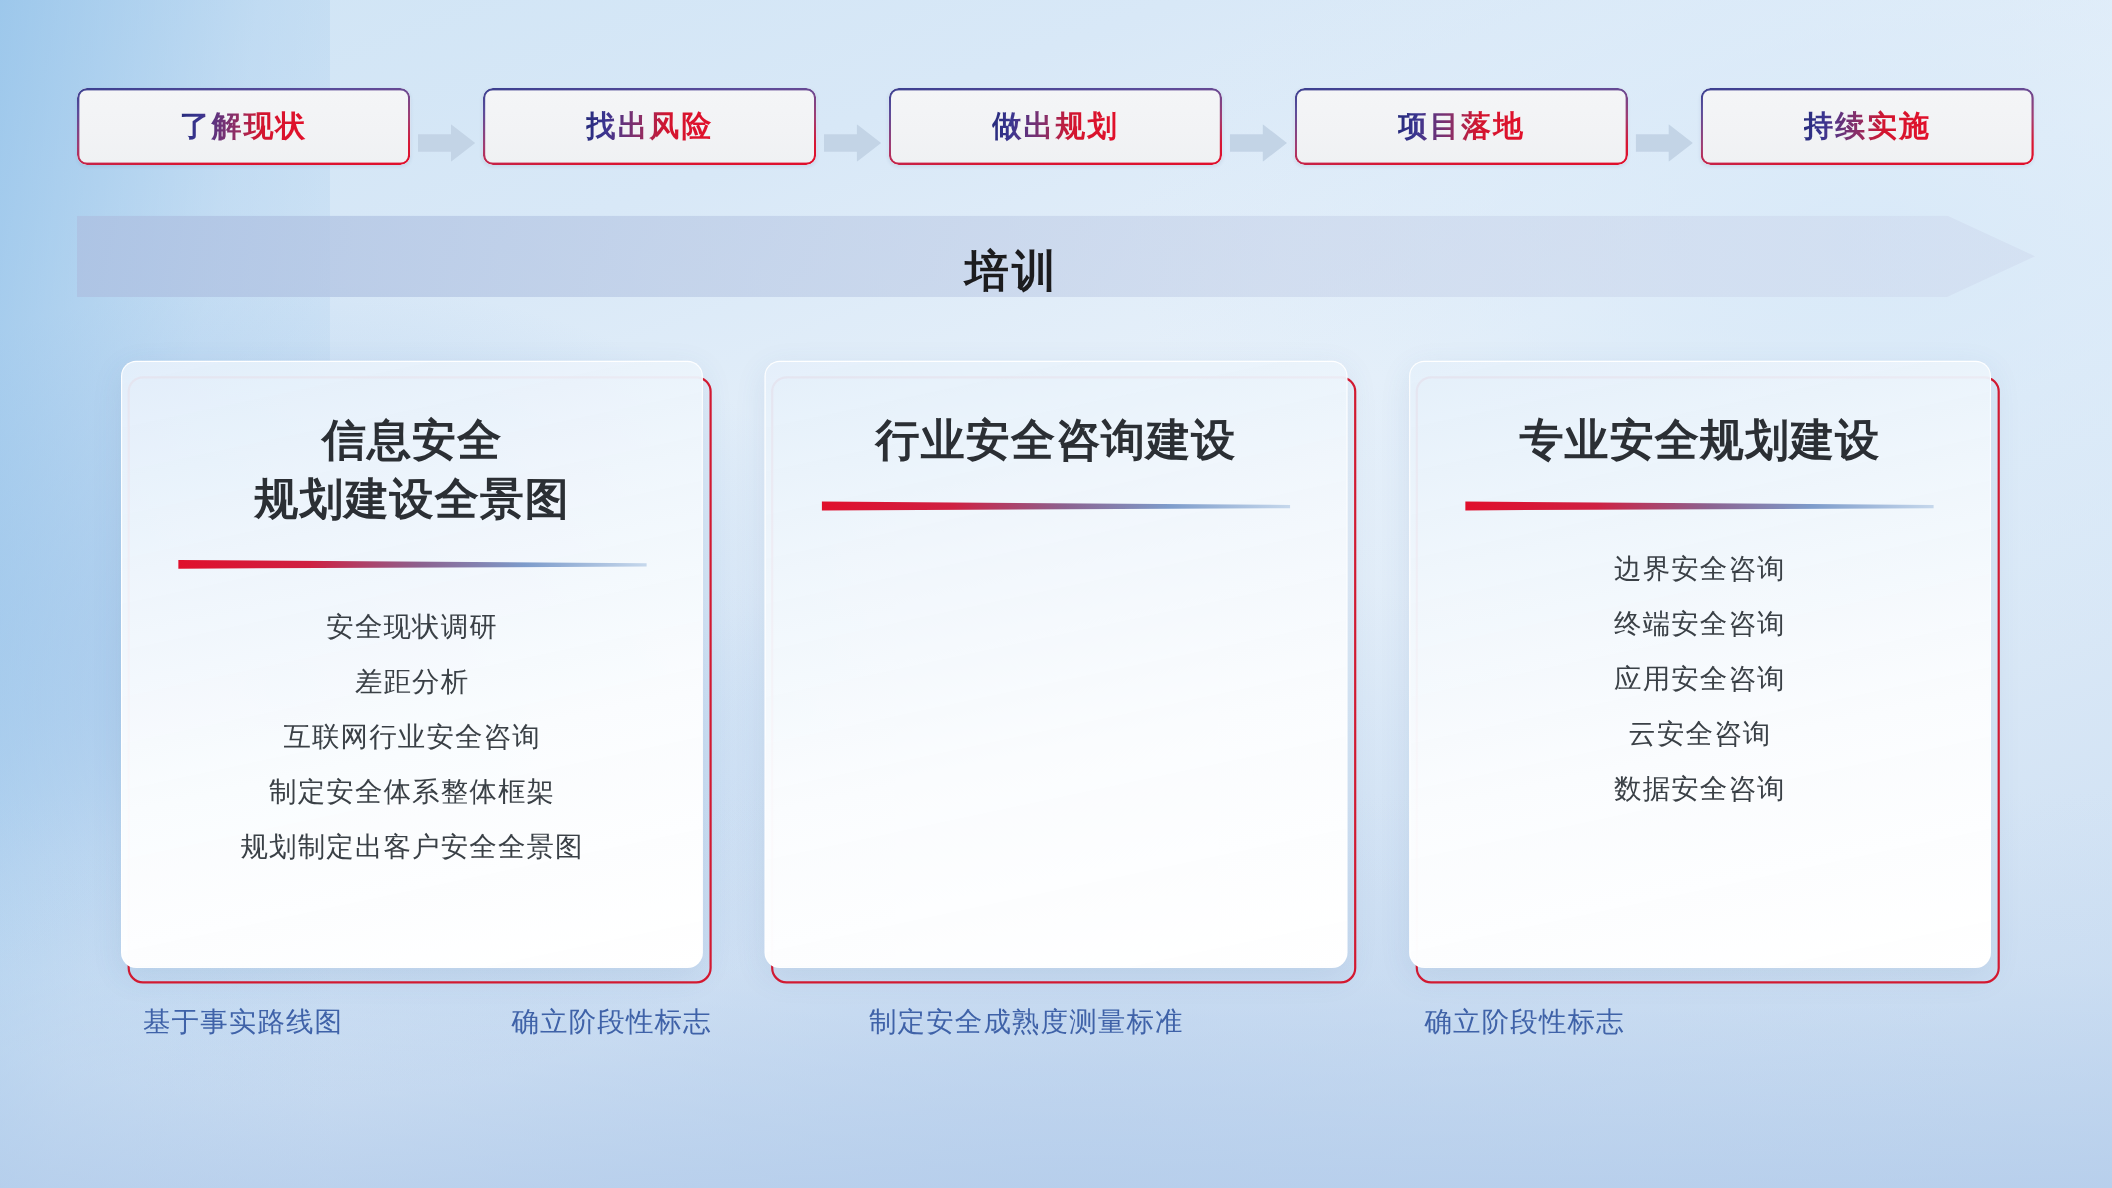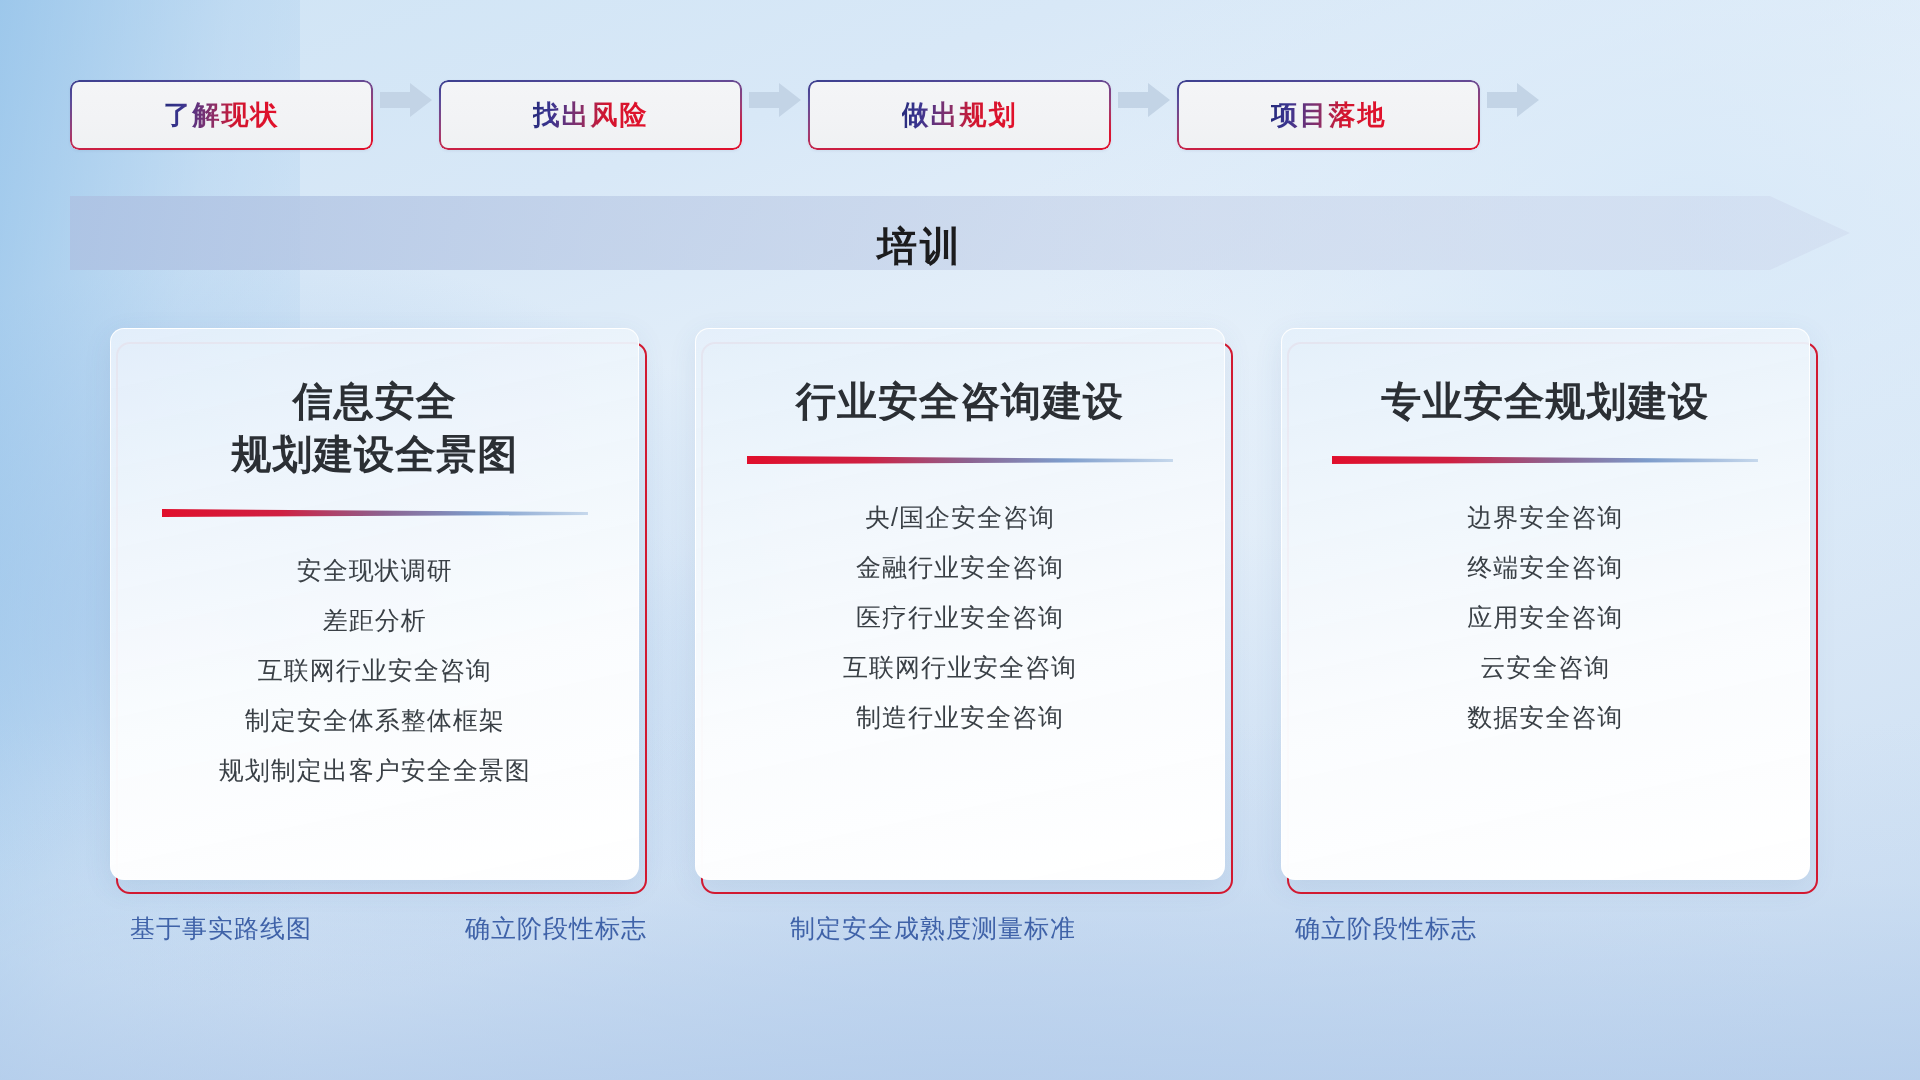--- a/index.html
+++ b/index.html
@@ -36,21 +36,21 @@
     background: linear-gradient(to top, rgba(178,203,234,0.75) 0%, rgba(190,212,238,0.25) 55%, rgba(200,220,242,0) 100%);
     pointer-events: none;
   }
 
   
   #step-row {
     position: absolute;
     left: 70px; top: 80px;
     width: 1780px; height: 70px;
     display: flex;
-    align-items: flex-start;
+    align-items: flex-end;
     z-index: 5;
   }
   .step-box {
     flex: 0 0 303px;
     height: 70px;
     border-radius: 9px;
     background: linear-gradient(180deg, #f4f5f7 0%, #f2f3f5 55%, #eff1f3 100%);
     display: flex;
     align-items: center;
     justify-content: center;
@@ -238,20 +238,23 @@
 
     <div class="step-box">
       <span class="step-label">项目落地</span>
     </div>
     <div class="step-arrow">
       <svg width="52" height="34" viewBox="0 0 52 34" aria-hidden="true">
         <path d="M0 9 H30 V0 L52 17 L30 34 V25 H0 Z" fill="#c3d4e6"></path>
       </svg>
     </div>
 
+    <div class="step-box">
+      <span class="step-label">持续实施</span>
+    </div>
   </div>
 
   <div id="training-band">
     <div class="band-shape"></div>
     <div id="training-title">培训</div>
   </div>
 
   <div id="cards">
 
     <div class="card-wrap">
@@ -294,27 +297,20 @@
                 <stop offset="0%" stop-color="#e00f2c"></stop>
                 <stop offset="28%" stop-color="#cf2042"></stop>
                 <stop offset="52%" stop-color="#8c6290"></stop>
                 <stop offset="74%" stop-color="#7d9ccb"></stop>
                 <stop offset="100%" stop-color="#c6d8ec"></stop>
               </linearGradient>
             </defs>
             <path d="M0 2 L400 5 L400 8 L0 10 Z" fill="url(#dg2)"></path>
           </svg>
         </div>
-        <ul class="card-list">
-          <li>央/国企安全咨询</li>
-          <li>金融行业安全咨询</li>
-          <li>医疗行业安全咨询</li>
-          <li>互联网行业安全咨询</li>
-          <li>制造行业安全咨询</li>
-        </ul>
       </div>
     </div>
 
     <div class="card-wrap">
       <div class="card-frame"></div>
       <div class="card">
         <div class="card-title">专业安全规划建设</div>
         <div class="card-divider">
           <svg viewBox="0 0 400 12" preserveAspectRatio="none" aria-hidden="true">
             <defs>

